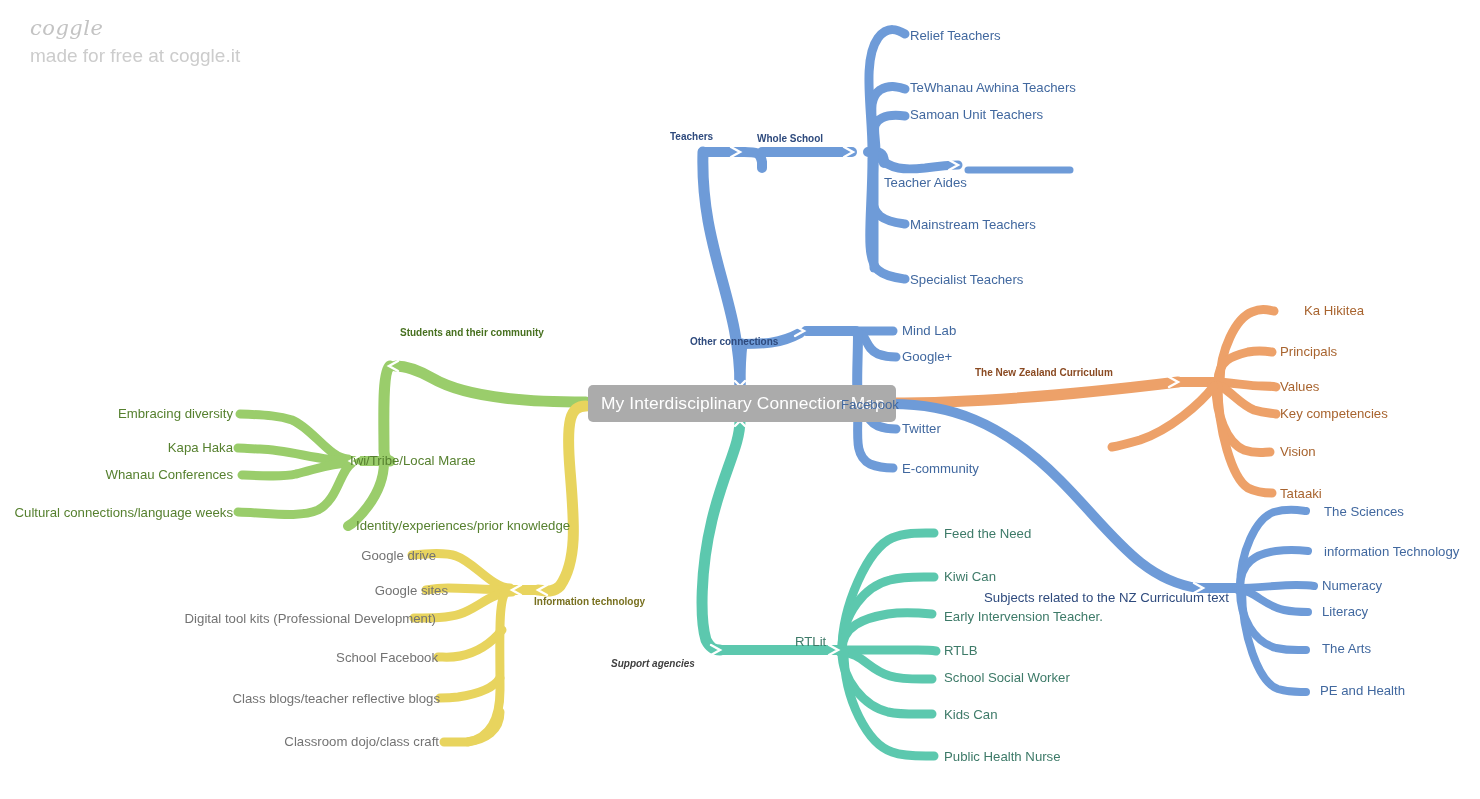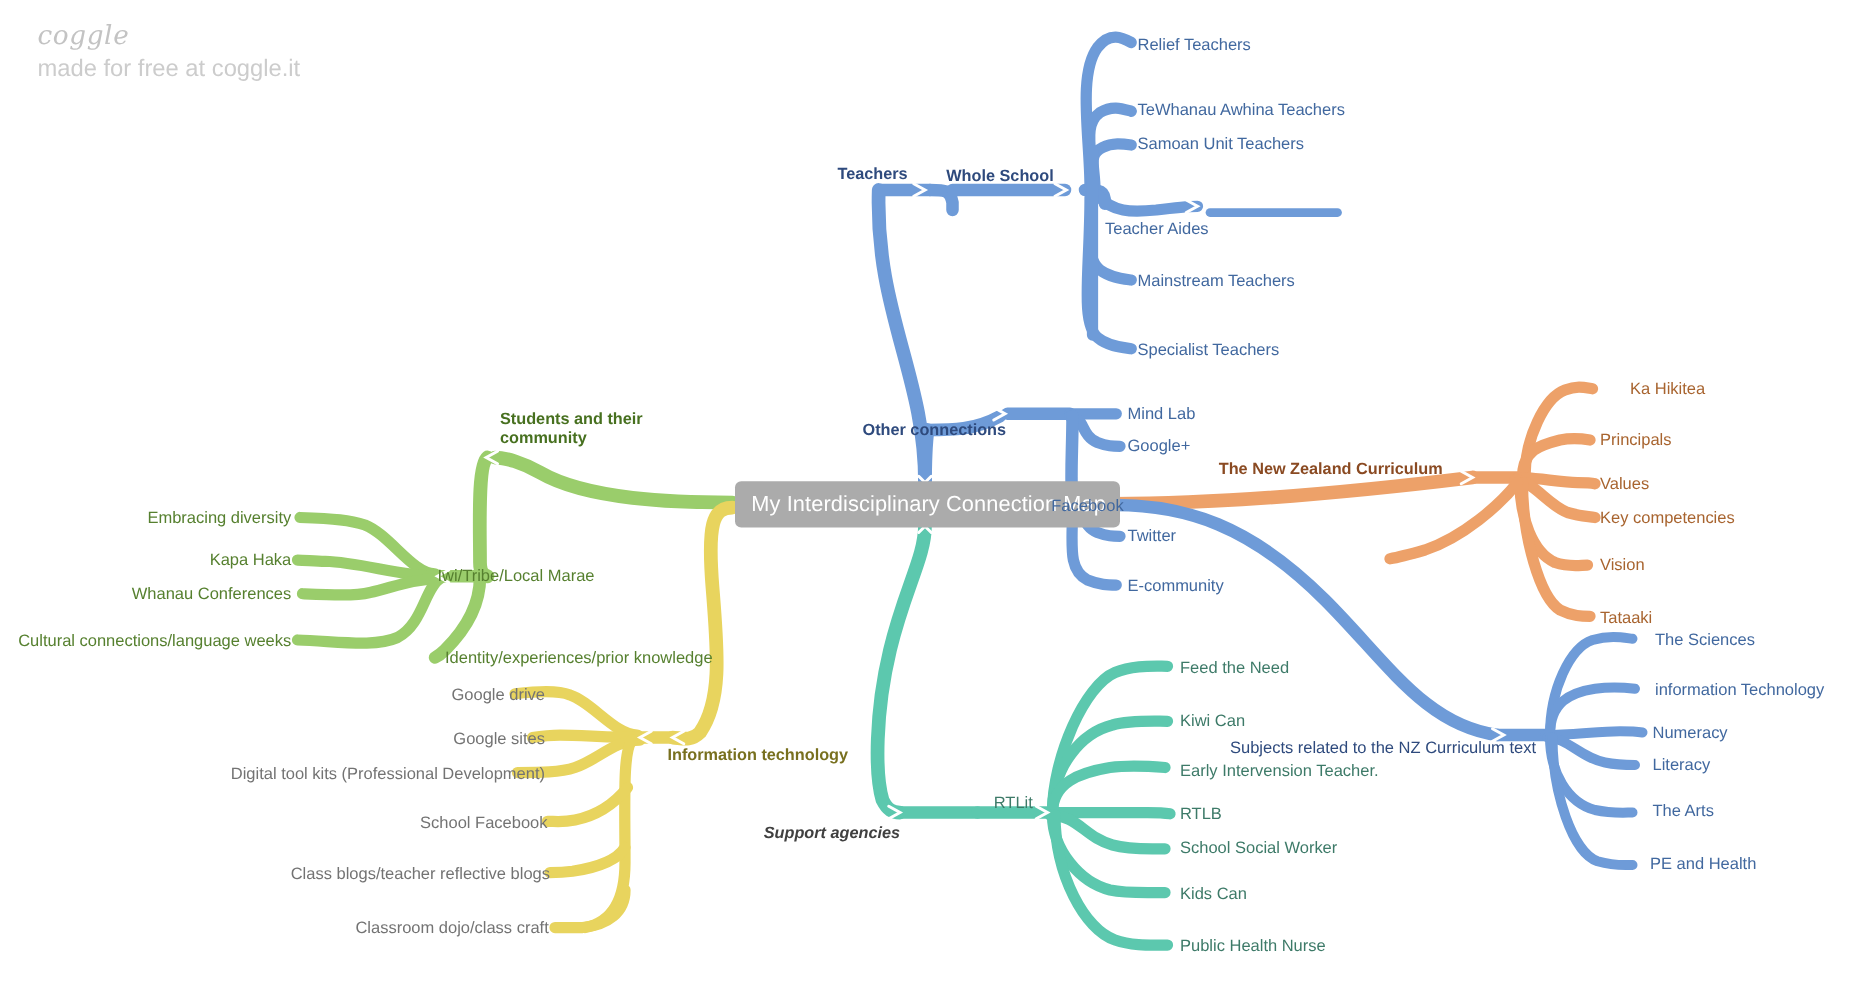--- a/index.html
+++ b/index.html
@@ -33,21 +33,21 @@
   }
 
   
   .lbl {
     position: absolute;
     white-space: nowrap;
     line-height: 1.18;
   }
   .lbl.leaf { font-size: 13.2px; font-weight: 400; }
   .lbl.mid  { font-size: 13.2px; font-weight: 400; }
-  .lbl.root-branch { font-size: 13px; font-weight: bold; }
+  .lbl.root-branch { font-size: 10px; font-weight: bold; }
 
   
   .c-blue   { color: #41689f; }
   .c-blueb  { color: #2e4a7d; }
   .c-orange { color: #a8642f; }
   .c-orangeb{ color: #8a4a22; }
   .c-green  { color: #56802f; }
   .c-greenb { color: #47701f; }
   .c-olive  { color: #737373; }
   .c-oliveb { color: #78701f; }
@@ -292,21 +292,21 @@
   <div class="lbl root-branch c-greenb" style="left:400px; top:327px; white-space:normal; width:150px;">Students and their community</div>
   <div class="lbl mid c-green" style="left:350px; top:453px;">Iwi/Tribe/Local Marae</div>
   <div class="lbl leaf c-green align-right" style="left:233px; top:406px;">Embracing diversity</div>
   <div class="lbl leaf c-green align-right" style="left:233px; top:440px;">Kapa Haka</div>
   <div class="lbl leaf c-green align-right" style="left:233px; top:467px;">Whanau Conferences</div>
   <div class="lbl leaf c-green align-right" style="left:233px; top:505px;">Cultural connections/language weeks</div>
   <div class="lbl leaf c-green" style="left:356px; top:518px;">Identity/experiences/prior knowledge</div>
 
   <div class="lbl root-branch c-oliveb" style="left:534px; top:596px;">Information technology</div>
   <div class="lbl leaf c-olive align-right" style="left:436px; top:548px;">Google drive</div>
-  <div class="lbl leaf c-olive align-right" style="left:436px; top:583px;">Google sites</div>
+  <div class="lbl leaf c-olive align-right" style="left:448px; top:583px;">Google sites</div>
   <div class="lbl leaf c-olive align-right" style="left:436px; top:611px;">Digital tool kits (Professional Development)</div>
   <div class="lbl leaf c-olive align-right" style="left:438px; top:650px;">School Facebook</div>
   <div class="lbl leaf c-olive align-right" style="left:440px; top:691px;">Class blogs/teacher reflective blogs</div>
   <div class="lbl leaf c-olive align-right" style="left:439px; top:734px;">Classroom dojo/class craft</div>
 
   <div class="lbl root-branch c-tealb" style="left:611px; top:658px;">Support agencies</div>
   <div class="lbl mid c-teal" style="left:795px; top:634px;">RTLit</div>
   <div class="lbl leaf c-teal" style="left:944px; top:526px;">Feed the Need</div>
   <div class="lbl leaf c-teal" style="left:944px; top:569px;">Kiwi Can</div>
   <div class="lbl leaf c-teal" style="left:944px; top:609px;">Early Intervension Teacher.</div>

